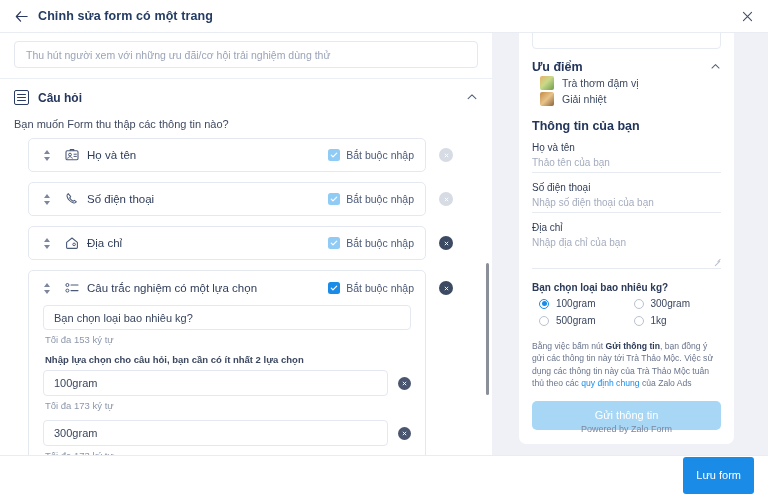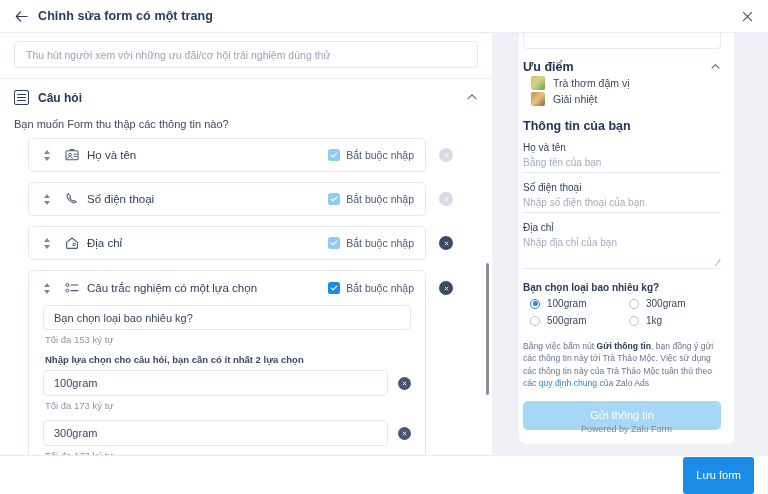--- a/index.html
+++ b/index.html
@@ -129,21 +129,21 @@
     background:#8b8f98; border-radius:2px; z-index:15; cursor:pointer;
   }
 
   
   .preview {
     position:absolute; top:33px; left:492px; width:276px; height:422px;
     background:#eff1f6; overflow:hidden;
   }
   .pv-card {
     position:absolute; left:27px; top:-16px; width:215px;
-    background:#fff; border-radius:7px; padding:10px 13px 14px 4px;
+    background:#fff; border-radius:7px; padding:10px 13px 14px 13px;
   }
   .pv-topbox {
     height:22px; border:1px solid #e6eaf1; border-radius:4px; margin-bottom:11px;
   }
   .pv-h { font-size:12.5px; font-weight:700; color:#23355c; }
   .pv-sec-head { display:flex; align-items:center; justify-content:space-between; }
   .pv-chev { color:#52607d; font-size:11px; line-height:1; cursor:pointer; }
   .adv-item { display:flex; align-items:center; margin-top:2px; }
   .thumb { width:14px; height:14px; border-radius:2px; flex:0 0 auto; }
   .thumb.t1 { background:linear-gradient(135deg,#e8b36a 0%,#c9d98a 45%,#6e9c4e 100%); }
@@ -420,21 +420,21 @@
       </div>
       <div class="adv-item">
         <span class="thumb t2"></span>
         <span>Giải nhiệt</span>
       </div>
 
       <div class="pv-h2">Thông tin của bạn</div>
 
       <div class="pv-field">
         <div class="pv-label">Họ và tên</div>
-        <div class="pv-input">Bằng tên của bạn</div>
+        <div class="pv-input">Thảo tên của bạn</div>
       </div>
 
       <div class="pv-field">
         <div class="pv-label">Số điện thoại</div>
         <div class="pv-input">Nhập số điện thoại của bạn</div>
       </div>
 
       <div class="pv-field">
         <div class="pv-label">Địa chỉ</div>
         <div class="pv-textarea">

